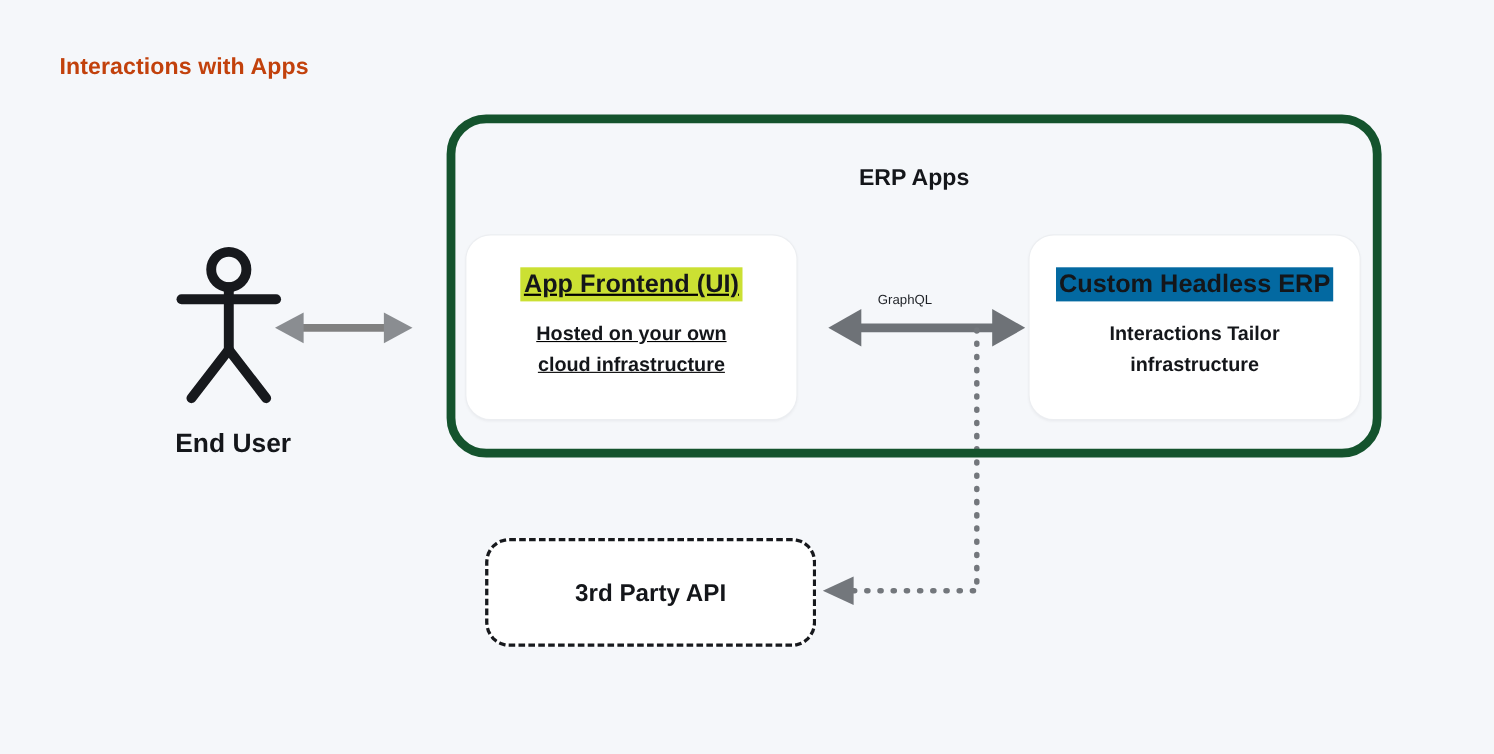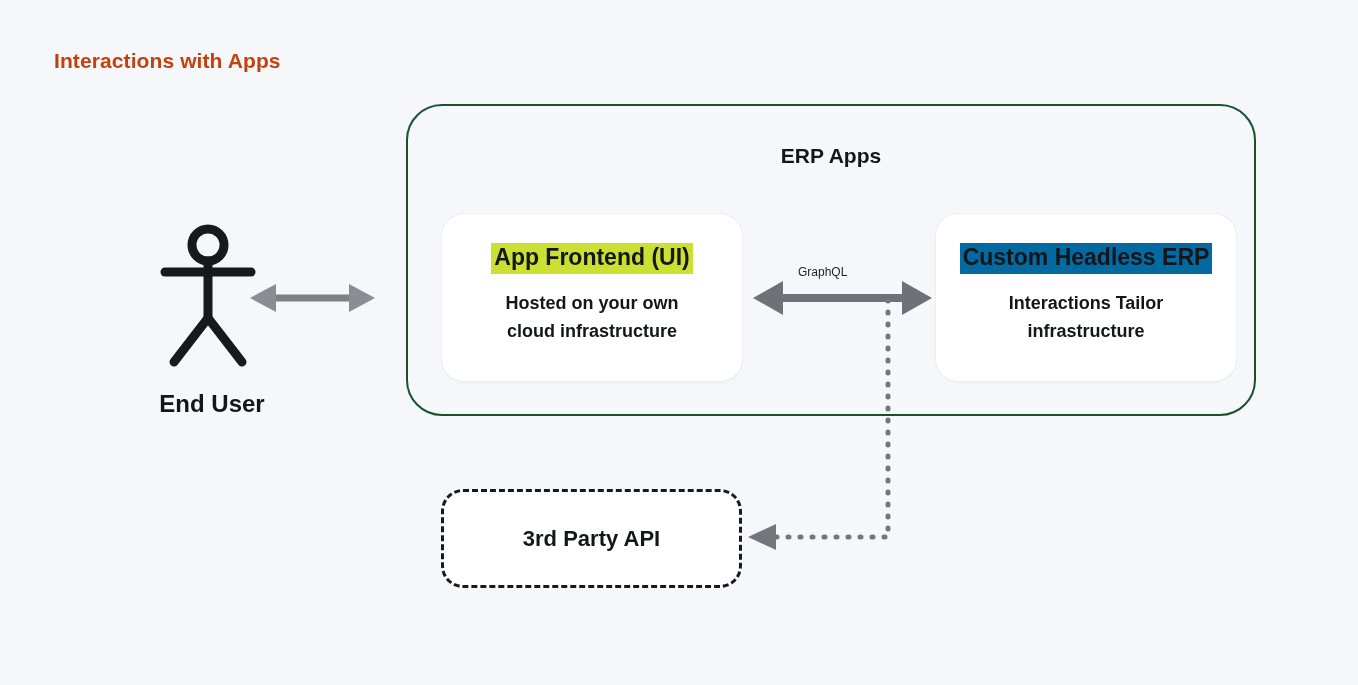--- a/index.html
+++ b/index.html
@@ -23,21 +23,21 @@
     color: #c2410c;
     letter-spacing: 0.1px;
     white-space: nowrap;
   }
 
   
   .erp-container {
     position: absolute;
     left: 406px; top: 104px;
     width: 850px; height: 312px;
-    border: 2px solid #14532d;
+    border: 8px solid #14532d;
     border-radius: 36px;
     background: transparent;
   }
   .erp-container-title {
     position: absolute;
     left: 0; right: 0; top: 38px;
     text-align: center;
     font-size: 21px;
     font-weight: bold;
     color: #14161a;
@@ -49,21 +49,21 @@
     width: 300px; height: 167px;
     background: #ffffff;
     border-radius: 22px;
     box-shadow: 0 0 0 1px #eceef1, 0 1px 3px rgba(20,22,26,0.06);
     display: flex;
     flex-direction: column;
     align-items: center;
     justify-content: flex-start;
     padding-top: 29px;
   }
-  .card-frontend { left: 442px; top: 214px; }
+  .card-frontend { left: 424px; top: 214px; text-decoration: underline; }
   .card-erp { left: 936px; top: 214px; }
 
   .card-heading {
     font-size: 23px;
     font-weight: bold;
     color: #14161a;
     line-height: 1.12;
     padding: 2px 3px 3px 3px;
     white-space: nowrap;
   }

